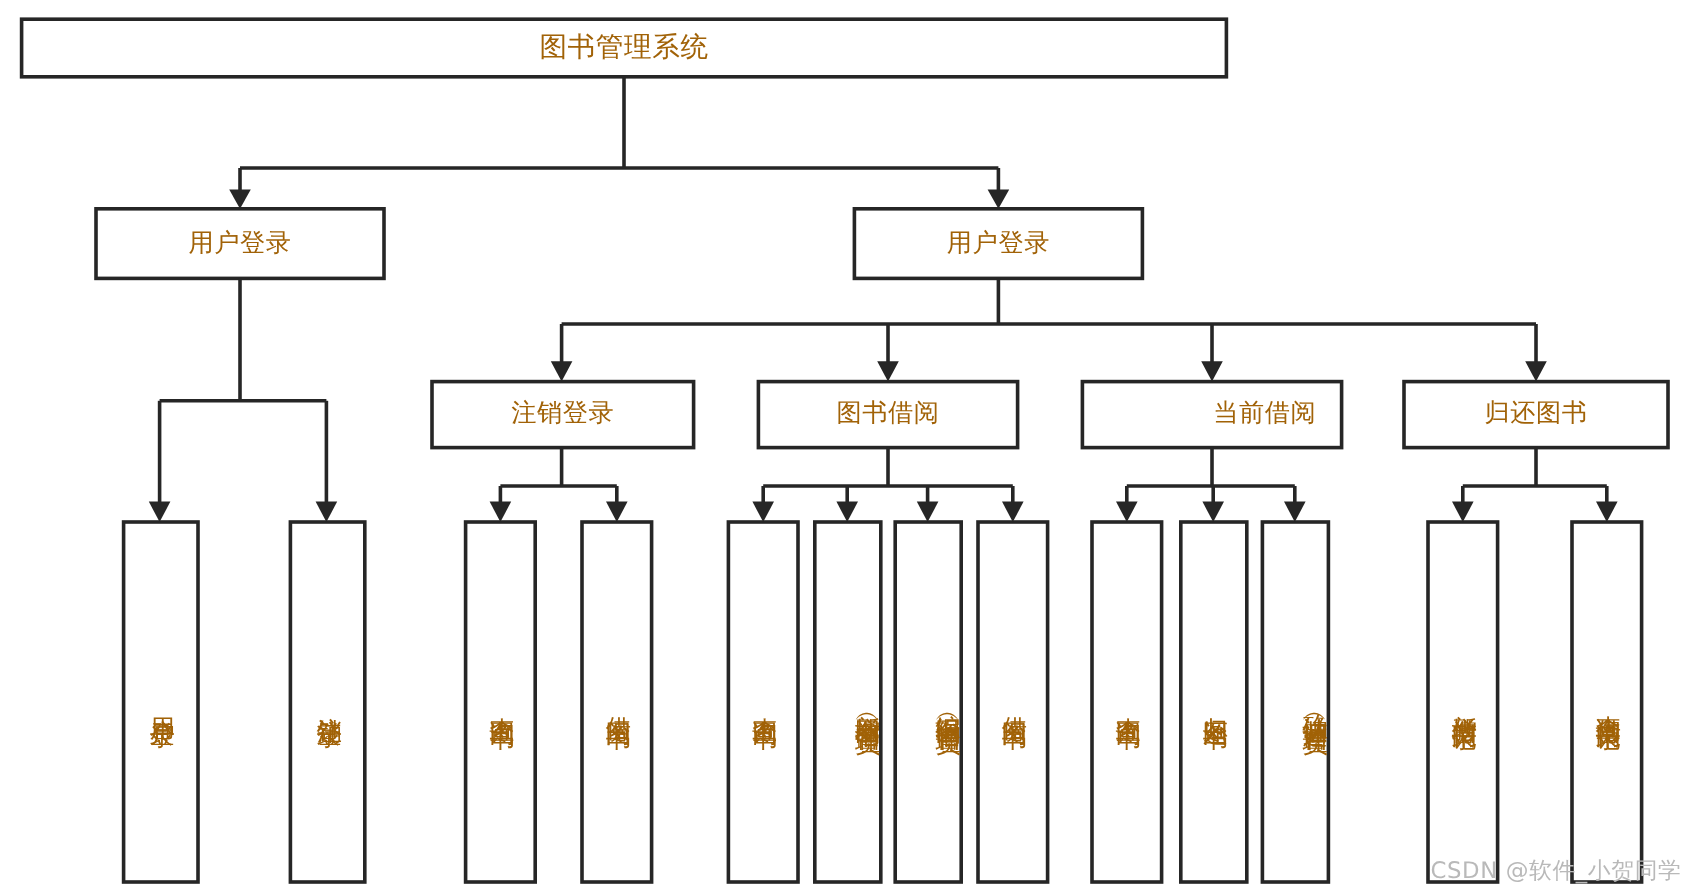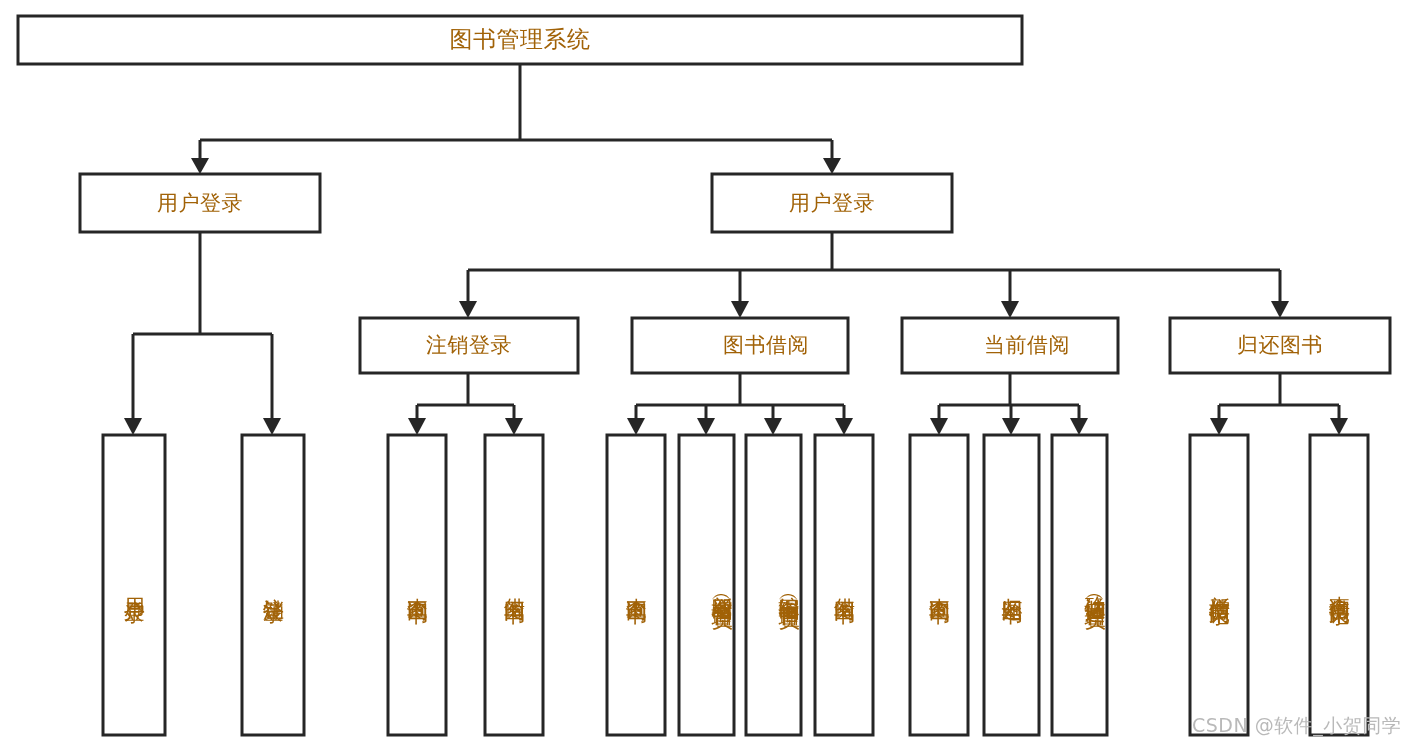--- a/index.html
+++ b/index.html
@@ -186,22 +186,22 @@
       <polygon class="arrow-head" points="1330,418 1348,418 1339,435"></polygon>
     </g>
   </svg>
 
   <div class="node-label label-horizontal" style="left:18px; top:16px; width:1004px; height:48px; font-size:23px;">图书管理系统</div>
 
   <div class="node-label label-horizontal" style="left:80px; top:174px; width:240px; height:58px;">用户登录</div>
   <div class="node-label label-horizontal" style="left:712px; top:174px; width:240px; height:58px;">用户登录</div>
 
   <div class="node-label label-horizontal" style="left:360px; top:318px; width:218px; height:55px;">注销登录</div>
-  <div class="node-label label-horizontal" style="left:632px; top:318px; width:216px; height:55px;padding-left:26px;">图书借阅</div>
-  <div class="node-label label-horizontal" style="left:899px; top:318px; width:256px; height:55px;">当前借阅</div>
+  <div class="node-label label-horizontal" style="left:632px; top:318px; width:216px; height:55px;">图书借阅</div>
+  <div class="node-label label-horizontal" style="left:926px; top:318px; width:256px; height:55px;">当前借阅</div>
   <div class="node-label label-horizontal" style="left:1170px; top:318px; width:220px; height:55px;">归还图书</div>
 
   <div class="node-label label-vertical center-v" style="left:103px; top:435px; width:62px; height:300px;">用户登录</div>
   <div class="node-label label-vertical center-v" style="left:242px; top:435px; width:62px; height:300px;">注销登录</div>
 
   <div class="node-label label-vertical center-v" style="left:388px; top:435px; width:58px; height:300px;">查询图书</div>
   <div class="node-label label-vertical center-v" style="left:485px; top:435px; width:58px; height:300px;">借阅图书</div>
 
   <div class="node-label label-vertical center-v" style="left:607px; top:435px; width:58px; height:300px;">查询图书</div>
   <div class="node-label label-vertical" style="left:679px; top:443px; width:55px; height:290px;">新增图书（管理员）</div>

